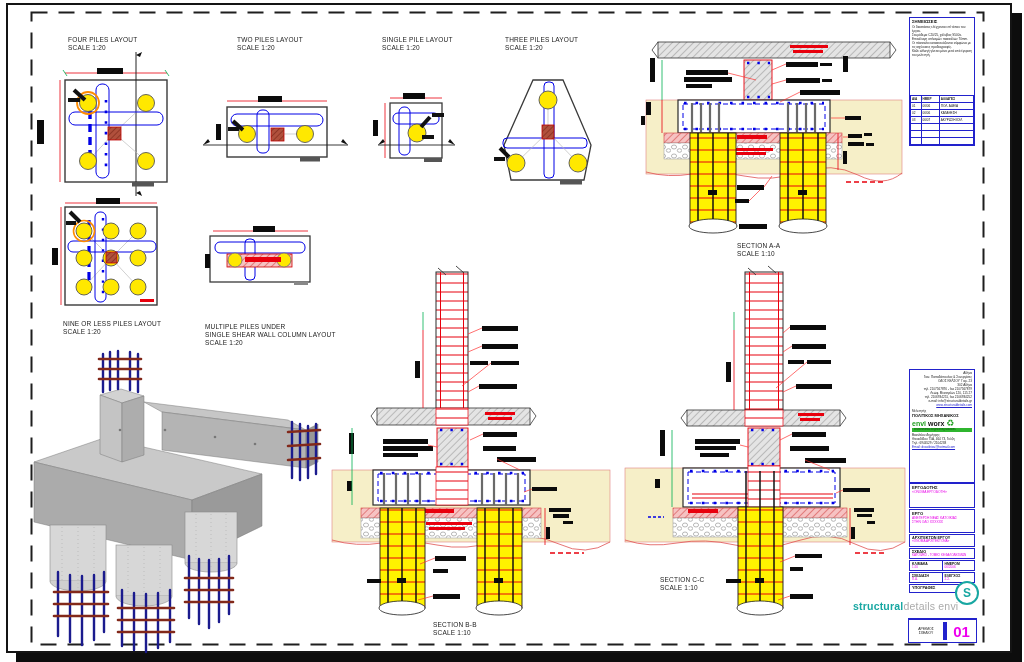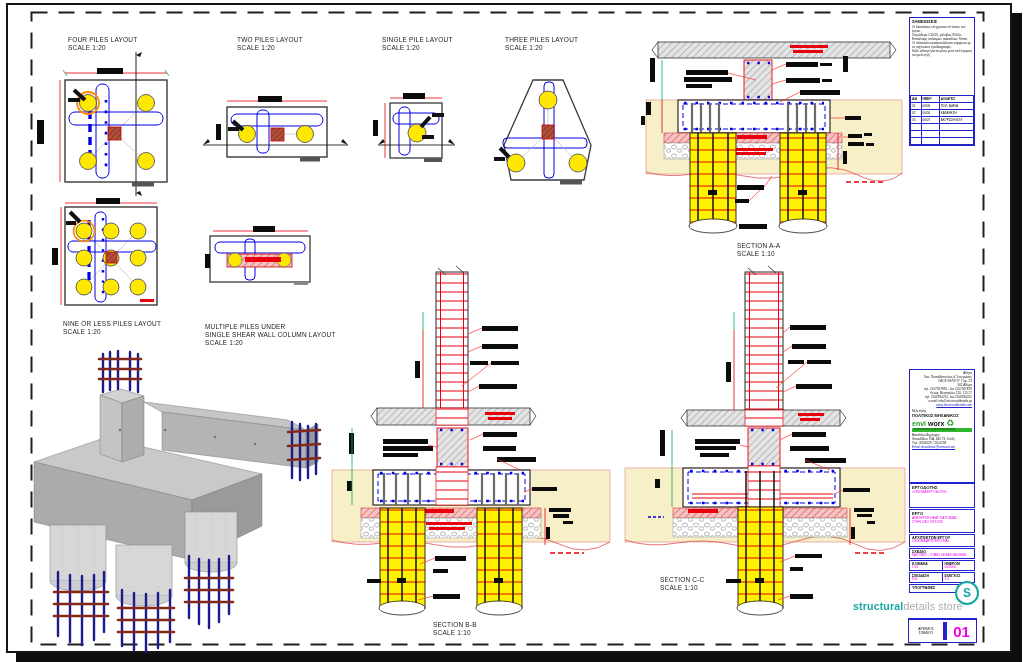--- a/index.html
+++ b/index.html
@@ -719,21 +719,21 @@
   </div>
 
   <div class="tb" style="left:909px;top:584px;width:66px;height:9px;">
     <div class="hd" style="font-size:3.8px;">ΥΠΟΓΡΑΦΕΣ</div>
   </div>
 
   <div class="slogo">
     <span>S</span>
   </div>
   <div class="store">
-    <span class="w1">structural</span><span class="w2">details store</span>
+    <span class="w1">structural</span><span class="w2">details envi</span>
   </div>
 
   <div class="numbox">
     <div class="lbl">
       <div>ΑΡΙΘΜΟΣ</div>
       <div>ΣΧΕΔΙΟΥ</div>
     </div>
     <div class="bar"></div>
     <div class="val">01</div>
   </div>

